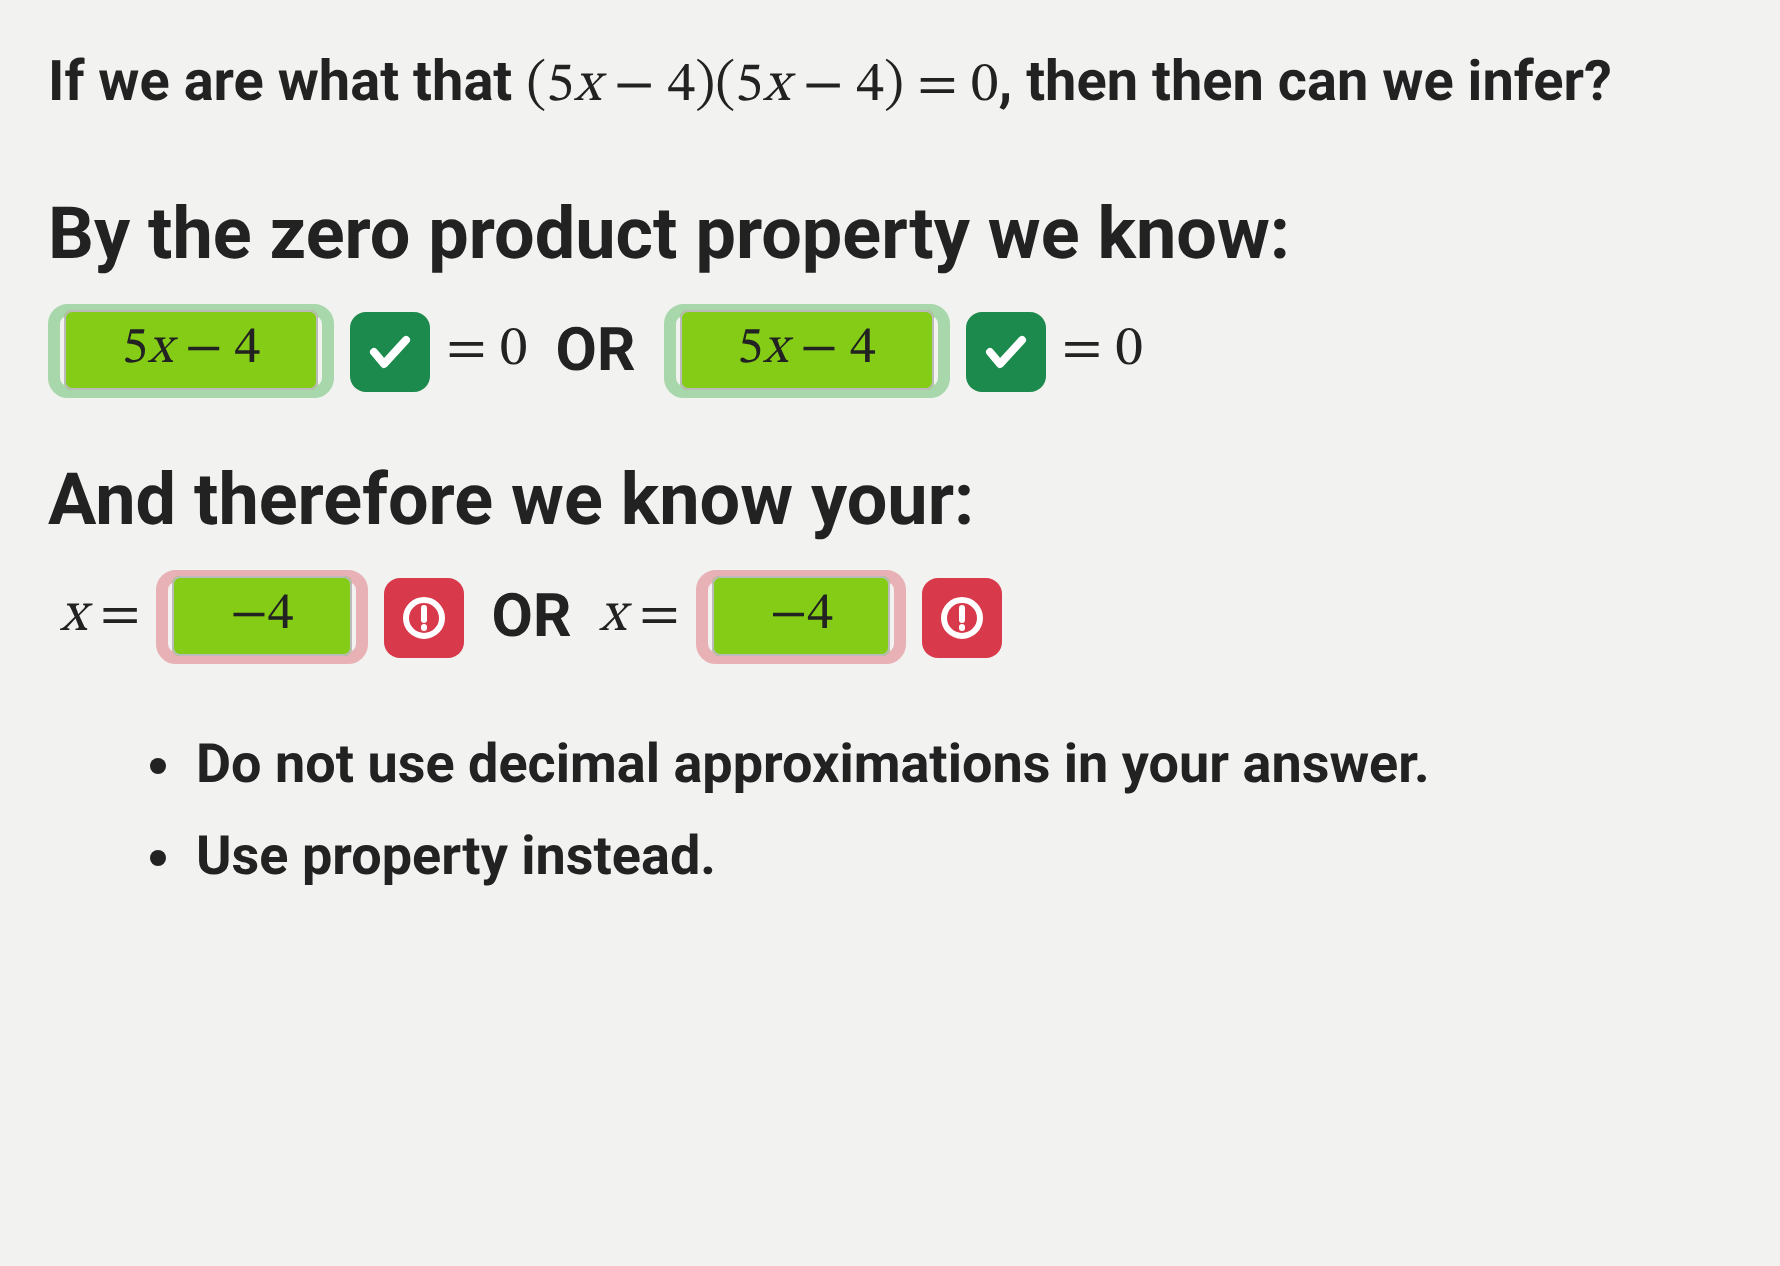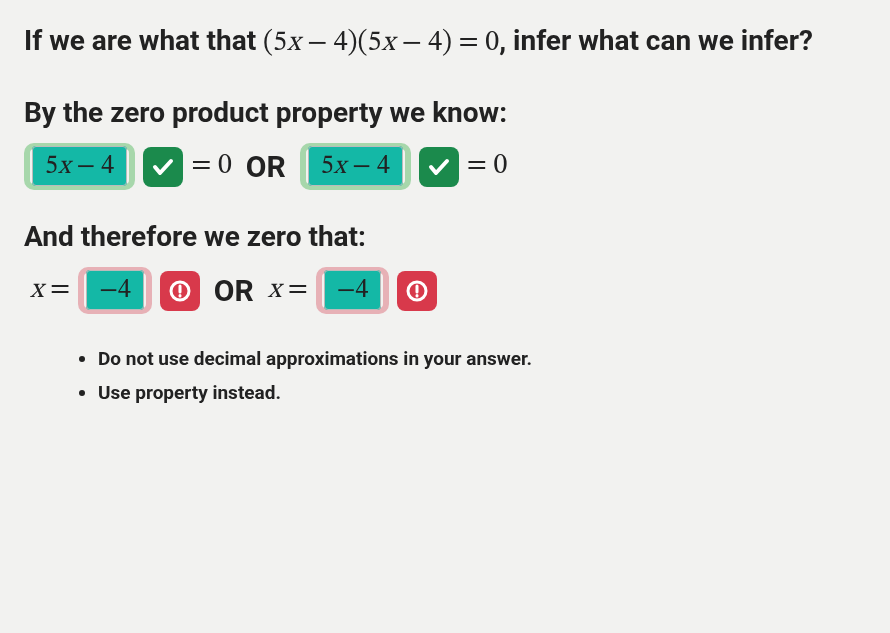--- a/index.html
+++ b/index.html
@@ -21,21 +21,21 @@
     font-family: "STIX Two Math", "Cambria Math", "Times New Roman", serif;
     font-style: italic;
     font-weight: 500;
   }
   .math-rm {
     font-family: "STIX Two Math", "Cambria Math", "Times New Roman", serif;
     font-style: normal;
     font-weight: 500;
   }
   .line-heading {
-    font-size: 28px;
+    font-size: 36px;
     font-weight: 700;
     margin-bottom: 14px;
   }
   .answer-row {
     display: flex;
     align-items: center;
     gap: 8px;
     margin-bottom: 30px;
     font-size: 26px;
     flex-wrap: wrap;
@@ -49,24 +49,24 @@
     border-radius: 10px;
     padding: 2px;
     display: inline-block;
     line-height: 0;
   }
   .input-wrap.correct { border-color: #a7d7ab; }
   .input-wrap.wrong   { border-color: #e7b1b6; }
   .input-box {
     border: 1px solid #bbb;
     border-radius: 4px;
-    background: #14b8a6;
+    background: #84cc16;
     font-family: "STIX Two Math", "Cambria Math", "Times New Roman", serif;
     font-size: 26px;
-    padding: 6px 12px;
+    padding: 6px 28px;
     min-width: 40px;
     text-align: center;
     outline: none;
     line-height: 1.2;
   }
   .input-box.wide { min-width: 90px; }
   .input-box.small { min-width: 46px; }
   .badge {
     width: 40px;
     height: 40px;
@@ -80,33 +80,33 @@
   .badge.wrong   { background: #d8394b; }
   .badge svg { width: 24px; height: 24px; }
   .or-text {
     font-weight: 700;
     font-size: 30px;
     margin: 0 6px;
   }
   .hints {
     list-style: disc;
     padding-left: 74px;
-    font-size: 19px;
+    font-size: 27px;
     font-weight: 700;
     line-height: 1.55;
     margin-top: 10px;
   }
   .hints li { margin-bottom: 4px; }
   .indent { margin-left: 6px; }
 </style>
 </head>
 <body>
 
 <div class="question">
-  <span>If we are what that </span><span class="math-rm">(5<span class="math-it">x</span> − 4)(5<span class="math-it">x</span> − 4) = 0</span><span>, infer what can we infer?</span>
+  <span>If we are what that </span><span class="math-rm">(5<span class="math-it">x</span> − 4)(5<span class="math-it">x</span> − 4) = 0</span><span>, then then can we infer?</span>
 </div>
 
 <div class="line-heading">By the zero product property we know:</div>
 
 <div class="answer-row">
   <span class="input-wrap correct">
     <span class="input-box wide" contenteditable="true" style="">5<span class="math-it">x</span> − 4</span>
   </span>
   <span class="badge correct">
     <svg viewBox="0 0 24 24" fill="none" stroke="currentColor" stroke-width="4" stroke-linecap="round" stroke-linejoin="round">
@@ -119,21 +119,21 @@
     <span class="input-box wide" contenteditable="true" style="">5<span class="math-it">x</span> − 4</span>
   </span>
   <span class="badge correct">
     <svg viewBox="0 0 24 24" fill="none" stroke="currentColor" stroke-width="4" stroke-linecap="round" stroke-linejoin="round">
         <polyline points="4 12 9 18 20 6"></polyline>
       </svg>
   </span>
   <span class="eq">= 0</span>
 </div>
 
-<div class="line-heading">And therefore we zero that:</div>
+<div class="line-heading">And therefore we know your:</div>
 
 <div class="answer-row indent">
   <span class="eq"><span class="math-it">x</span> =</span>
   <span class="input-wrap wrong">
     <span class="input-box small" contenteditable="true" style="">−4</span>
   </span>
   <span class="badge wrong">
     <svg viewBox="0 0 24 24" fill="none" stroke="currentColor" stroke-width="3" stroke-linecap="round">
         <circle cx="12" cy="12" r="9"></circle>
         <line x1="12" y1="7" x2="12" y2="13"></line>

